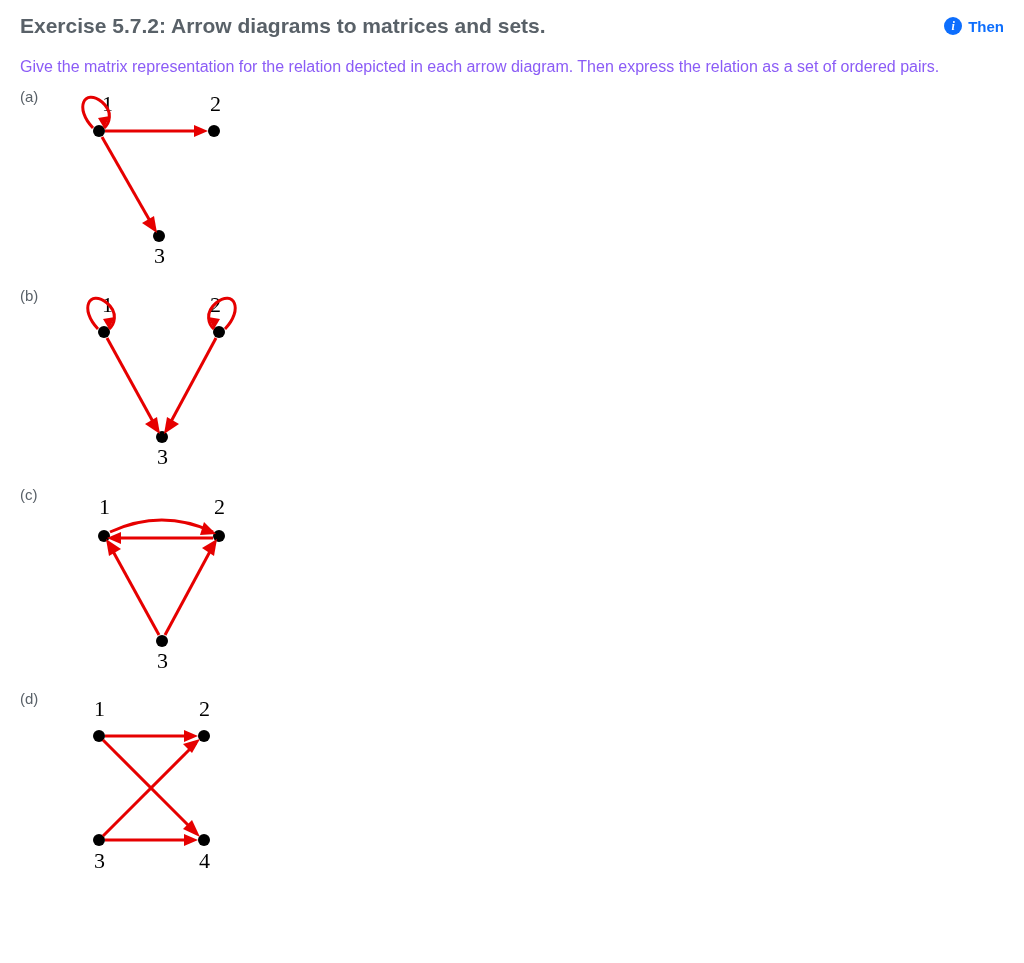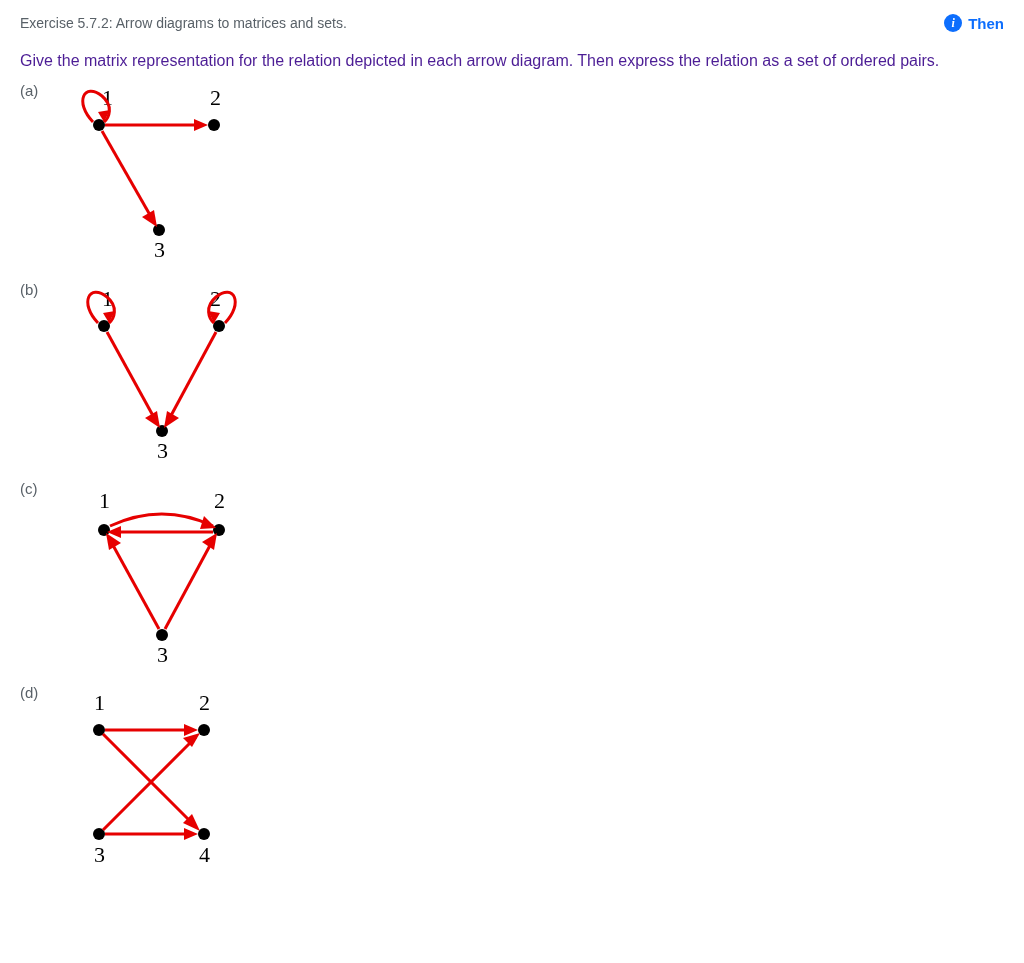--- a/index.html
+++ b/index.html
@@ -14,22 +14,22 @@
     padding: 14px 20px 20px 20px;
   }
   .header-row {
     display: flex;
     justify-content: space-between;
     align-items: center;
     margin-bottom: 18px;
   }
   .title {
     color: #596168;
-    font-size: 14px;
-    font-weight: 400;
+    font-size: 21px;
+    font-weight: 700;
   }
   .about {
     display: flex;
     align-items: center;
     gap: 6px;
     color: #0d6efd;
     font-weight: 700;
     font-size: 15px;
     cursor: pointer;
   }
@@ -41,21 +41,21 @@
     color: #fff;
     display: inline-flex;
     align-items: center;
     justify-content: center;
     font-size: 12px;
     font-weight: 700;
     font-style: italic;
     font-family: Georgia, serif;
   }
   .instruction {
-    color: #4c1d95;
+    color: #8b5cf6;
     font-size: 16px;
     line-height: 1.4;
     margin-bottom: 10px;
   }
   .part {
     margin-bottom: 10px;
   }
   .part-label {
     color: #596168;
     font-size: 15px;

